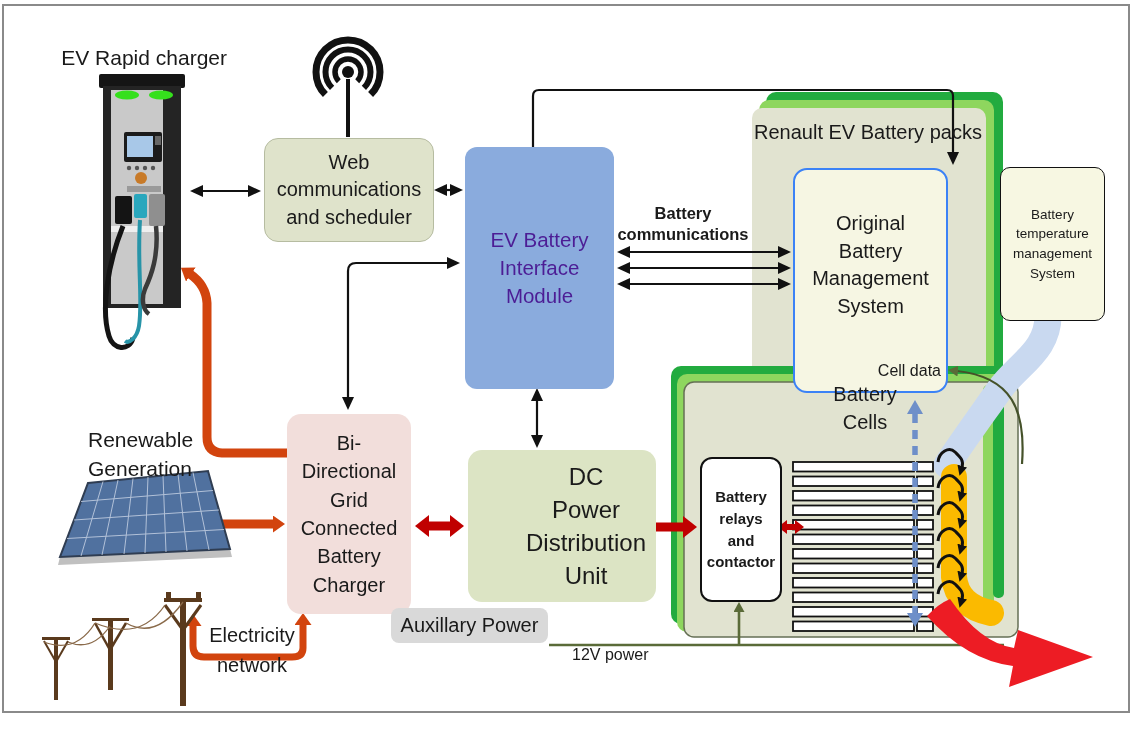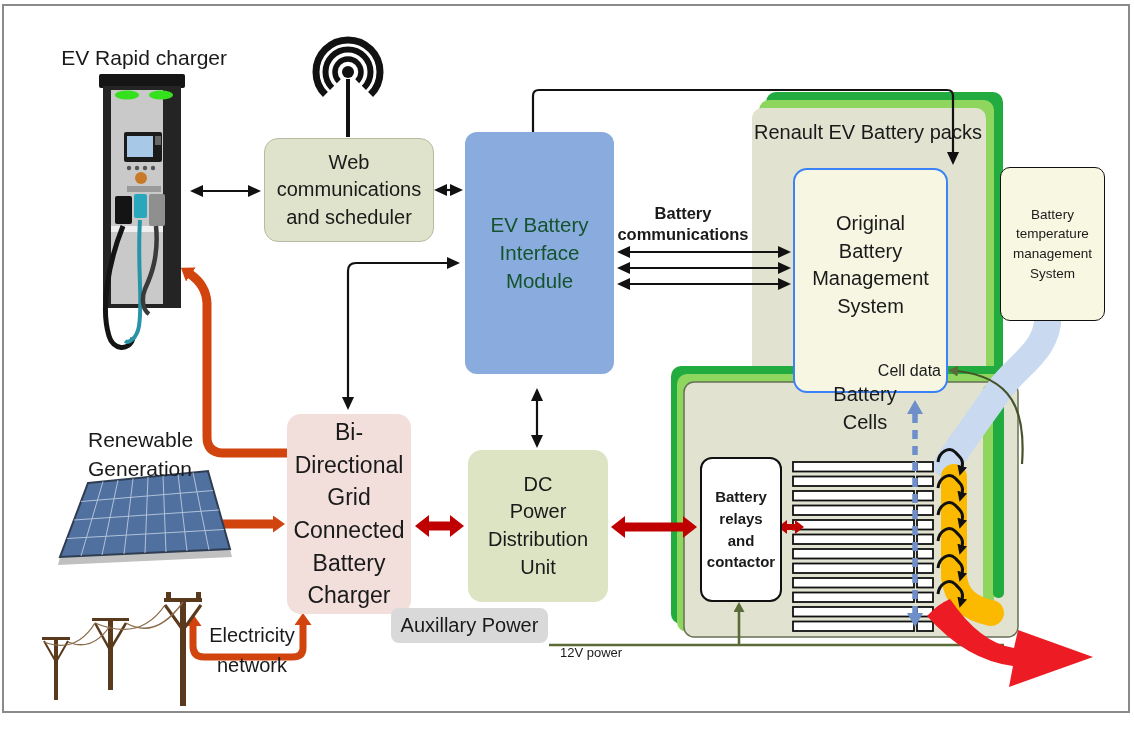--- a/index.html
+++ b/index.html
@@ -4,39 +4,39 @@
 <style>
   html,body{margin:0;padding:0;background:#fff;}
   #stage{position:relative;width:1134px;height:731px;background:#ffffff;overflow:hidden;
          font-family:"Liberation Sans",sans-serif;color:#1a1a1a;}
   #frame{position:absolute;left:2px;top:4px;width:1124px;height:705px;border:2px solid #8a8a8a;pointer-events:none;}
   svg{position:absolute;left:0;top:0;}
   .node{position:absolute;display:flex;align-items:center;justify-content:center;
         text-align:center;white-space:pre-line;border-radius:14px;line-height:1.38;}
   .lbl{position:absolute;white-space:pre-line;line-height:1.38;}
   .web{left:264px;top:138px;width:168px;height:102px;background:#dfe3cb;border:1px solid #b6bca1;font-size:20px;}
-  .evbim{left:465px;top:132px;width:149px;height:242px;background:#8aabdd;border-radius:12px;
-         color:#14532d;font-size:20.5px;}
-  .bidir{left:287px;top:414px;width:124px;height:200px;background:#f2dedb;font-size:23px;line-height:1.42;}
-  .dcpdu{left:468px;top:450px;width:140px;height:152px;background:#dce4c4;font-size:20px;}
+  .evbim{left:465px;top:147px;width:149px;height:242px;background:#8aabdd;border-radius:12px;
+         color:#4c1d95;font-size:20.5px;}
+  .bidir{left:287px;top:414px;width:124px;height:200px;background:#f2dedb;font-size:20px;line-height:1.42;}
+  .dcpdu{left:468px;top:450px;width:140px;height:152px;background:#dce4c4;font-size:24px;padding-left:48px;}
   .relays{left:700px;top:457px;width:78px;height:141px;background:#ffffff;border:2px solid #111;
           border-radius:12px;font-size:15px;font-weight:bold;line-height:1.45;}
   .bms{left:793px;top:168px;width:155px;height:225px;background:#f6f6e3;border:2px solid #3b82f6;
        font-size:20px;align-items:flex-start;padding-top:40px;box-sizing:border-box;}
   .celldata{position:absolute;left:793px;top:360px;width:148px;text-align:right;font-size:16px;}
   .btms{left:1000px;top:167px;width:103px;height:152px;background:#f7f7e2;border:1.5px solid #111;
         border-radius:10px;font-size:13.5px;line-height:1.45;}
   .aux{left:391px;top:608px;width:157px;height:35px;background:#d9d9d9;border-radius:8px;font-size:20px;}
   .l-charger{left:52px;top:44px;width:175px;font-size:21px;text-align:right;}
   .l-packs{left:754px;top:119px;width:236px;font-size:20px;text-align:left;}
   .l-comm{left:608px;top:203px;width:150px;font-size:16.5px;font-weight:bold;text-align:center;line-height:1.3;}
   .l-cells{left:813px;top:381px;width:104px;font-size:20px;text-align:center;}
   .l-renew{left:88px;top:426px;width:130px;font-size:21px;text-align:left;}
   .l-elec{left:200px;top:620px;width:104px;font-size:20px;text-align:center;line-height:1.5;}
-  .l-12v{left:560px;top:644px;width:130px;font-size:13px;text-align:left;}
+  .l-12v{left:572px;top:644px;width:130px;font-size:16px;text-align:left;}
   .cell{fill:#fff;stroke:#111;stroke-width:1.8;}
 </style>
 </head>
 <body>
 
 <div id="stage">
 
 <svg width="1134" height="731" viewBox="0 0 1134 731">
   <defs>
     <marker id="ab" markerUnits="userSpaceOnUse" markerWidth="13" markerHeight="12" refX="1" refY="6" orient="auto-start-reverse">

